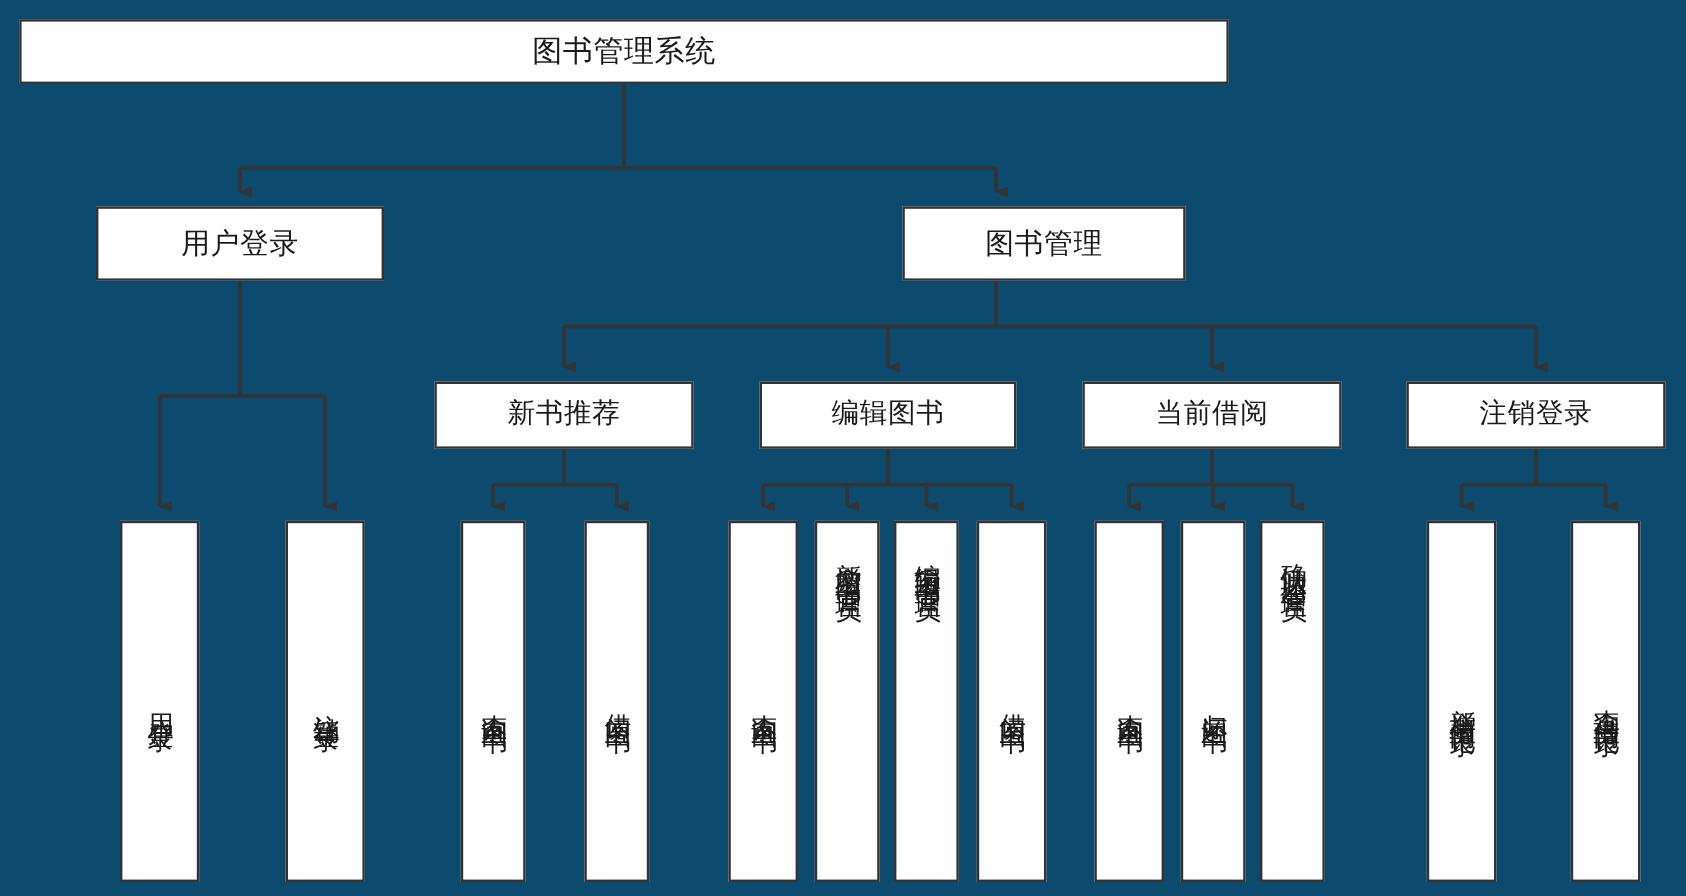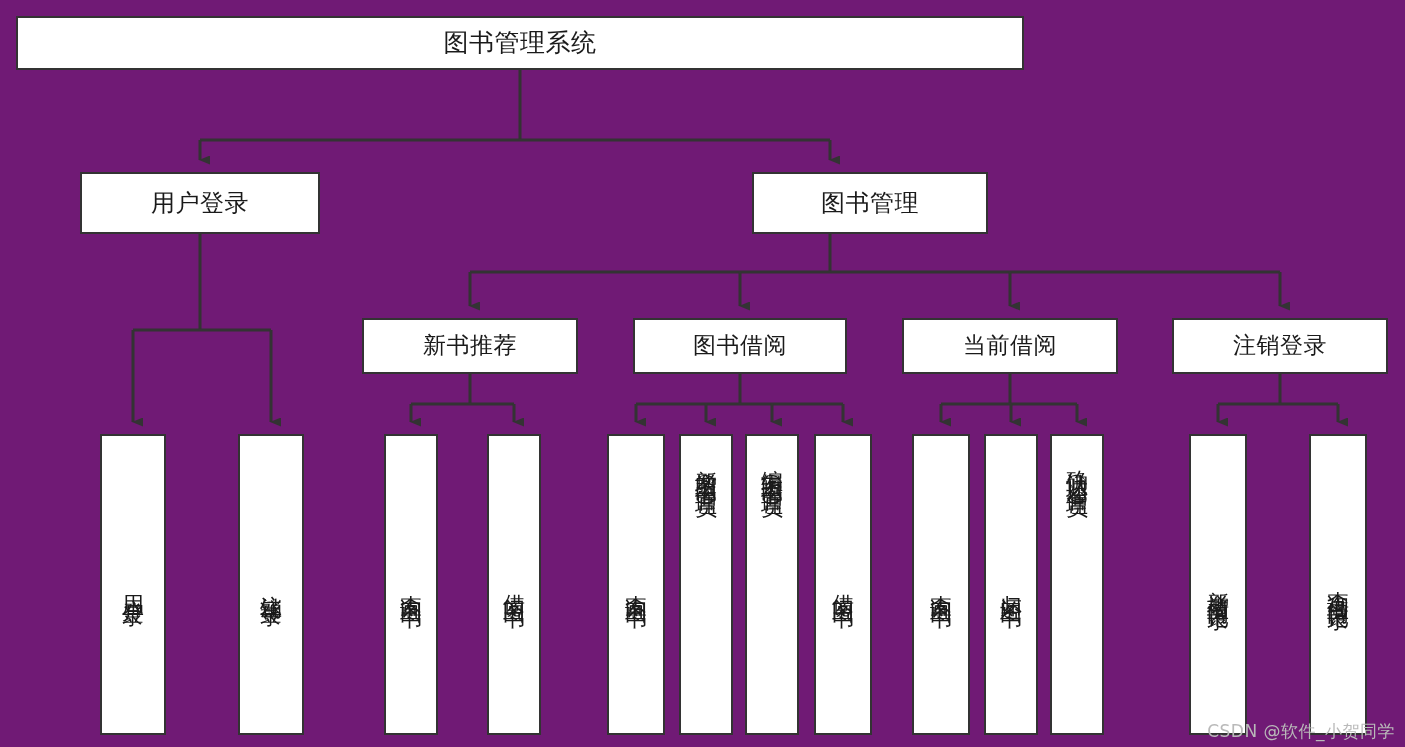--- a/index.html
+++ b/index.html
@@ -12,21 +12,21 @@
     width: 1405px;
     height: 747px;
     font-family: "DejaVu Sans", "Liberation Sans", sans-serif;
     overflow: hidden;
     position: relative;
   }
   #diagram-root {
     position: relative;
     width: 1405px;
     height: 747px;
-    background: #701a75;
+    background: #0c4a6e;
   }
   svg#diagram-svg {
     position: absolute;
     left: 0;
     top: 0;
     width: 1405px;
     height: 747px;
     display: block;
   }
   .node-box {
@@ -143,21 +143,21 @@
     <span class="node-label-h">用户登录</span>
   </div>
   <div class="node-box node-branch" style="left:752px; top:172px; width:236px; height:62px;">
     <span class="node-label-h">图书管理</span>
   </div>
 
   <div class="node-box node-sub" style="left:362px; top:318px; width:216px; height:56px;text-align:right;">
     <span class="node-label-h">新书推荐</span>
   </div>
   <div class="node-box node-sub" style="left:633px; top:318px; width:214px; height:56px;">
-    <span class="node-label-h">图书借阅</span>
+    <span class="node-label-h">编辑图书</span>
   </div>
   <div class="node-box node-sub" style="left:902px; top:318px; width:216px; height:56px;text-align:center;">
     <span class="node-label-h">当前借阅</span>
   </div>
   <div class="node-box node-sub" style="left:1172px; top:318px; width:216px; height:56px;">
     <span class="node-label-h">注销登录</span>
   </div>
 
   <div class="node-box node-leaf leaf-center" style="left:100px; top:434px; width:66px; height:301px;">
     <span class="node-label-v">用户登录</span>
@@ -196,14 +196,13 @@
     <span class="node-label-v">确认归还（管理员）</span>
   </div>
 
   <div class="node-box node-leaf leaf-center" style="left:1189px; top:434px; width:58px; height:301px;">
     <span class="node-label-v">新增借阅记录</span>
   </div>
   <div class="node-box node-leaf leaf-center" style="left:1309px; top:434px; width:58px; height:301px;">
     <span class="node-label-v">查询借阅记录</span>
   </div>
 
-  <div id="watermark">CSDN @软件_小贺同学</div>
 </div>
 
 </body></html>

